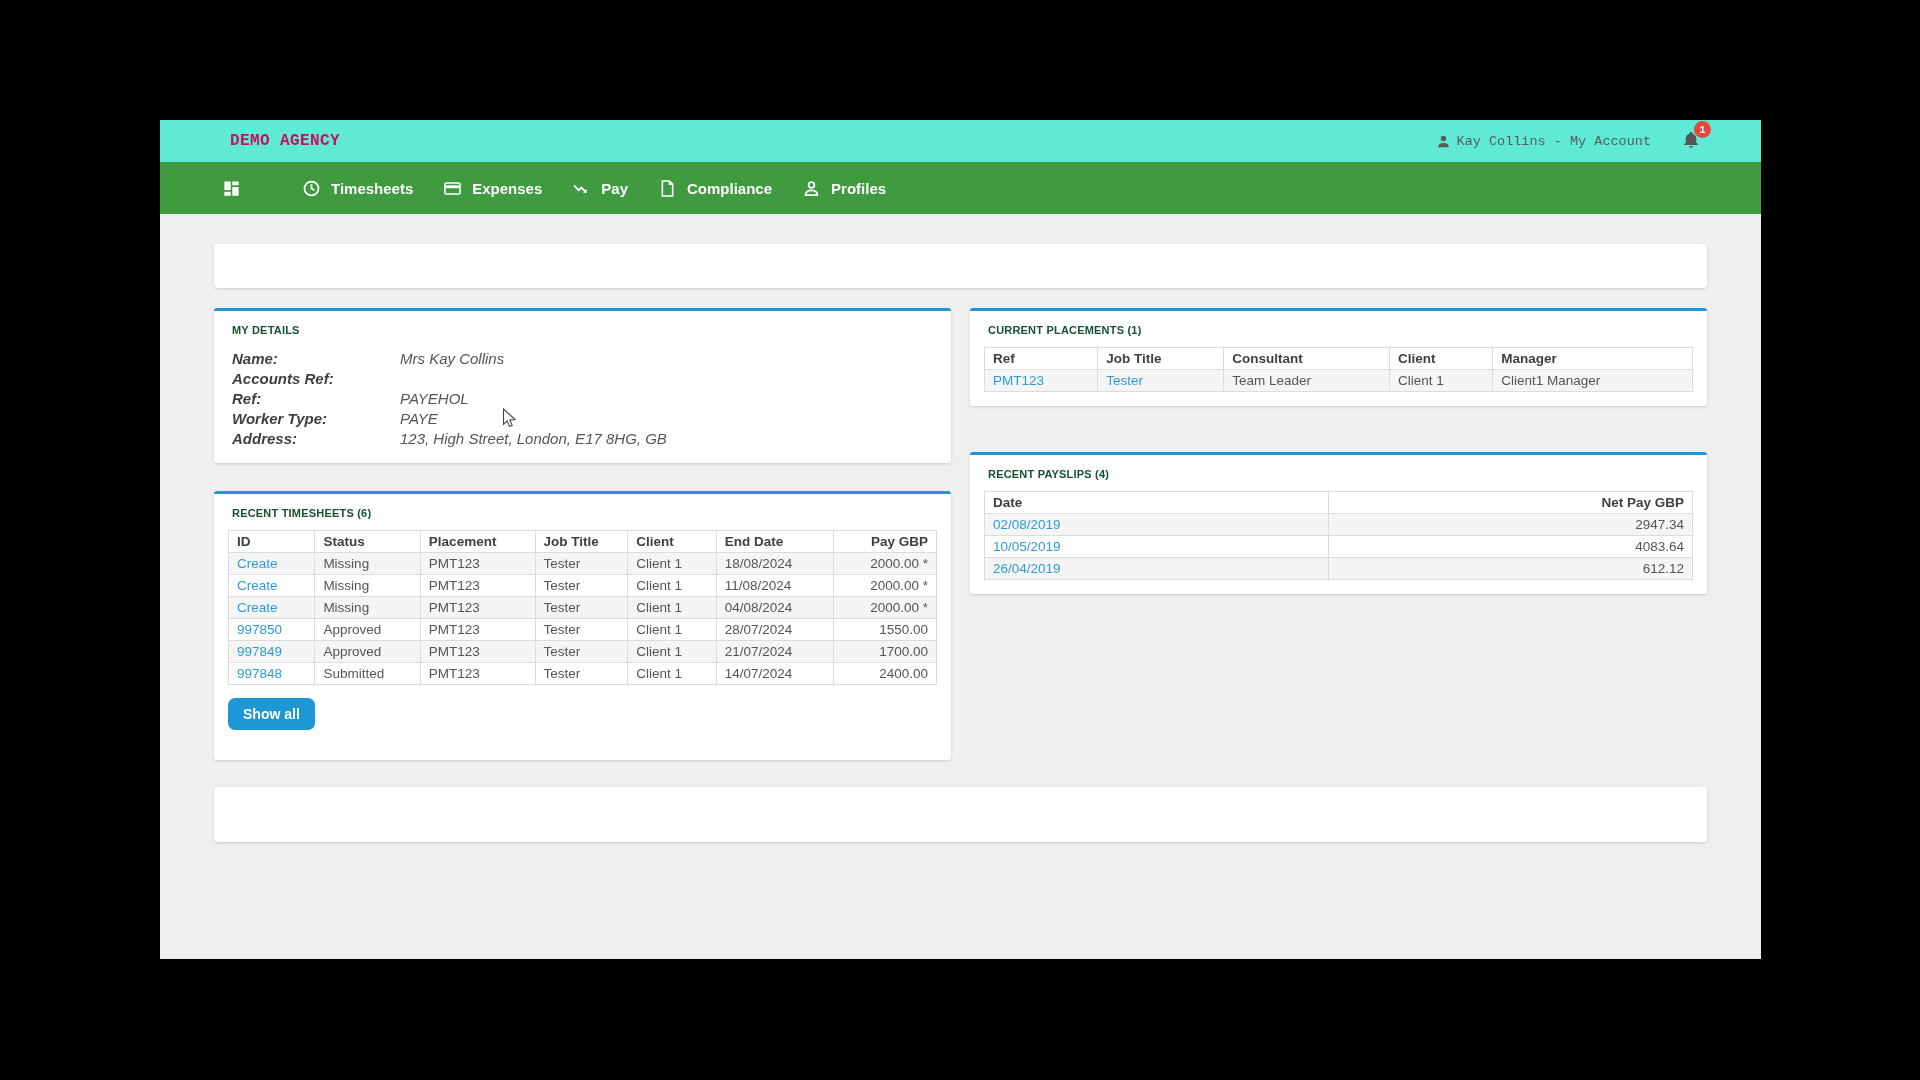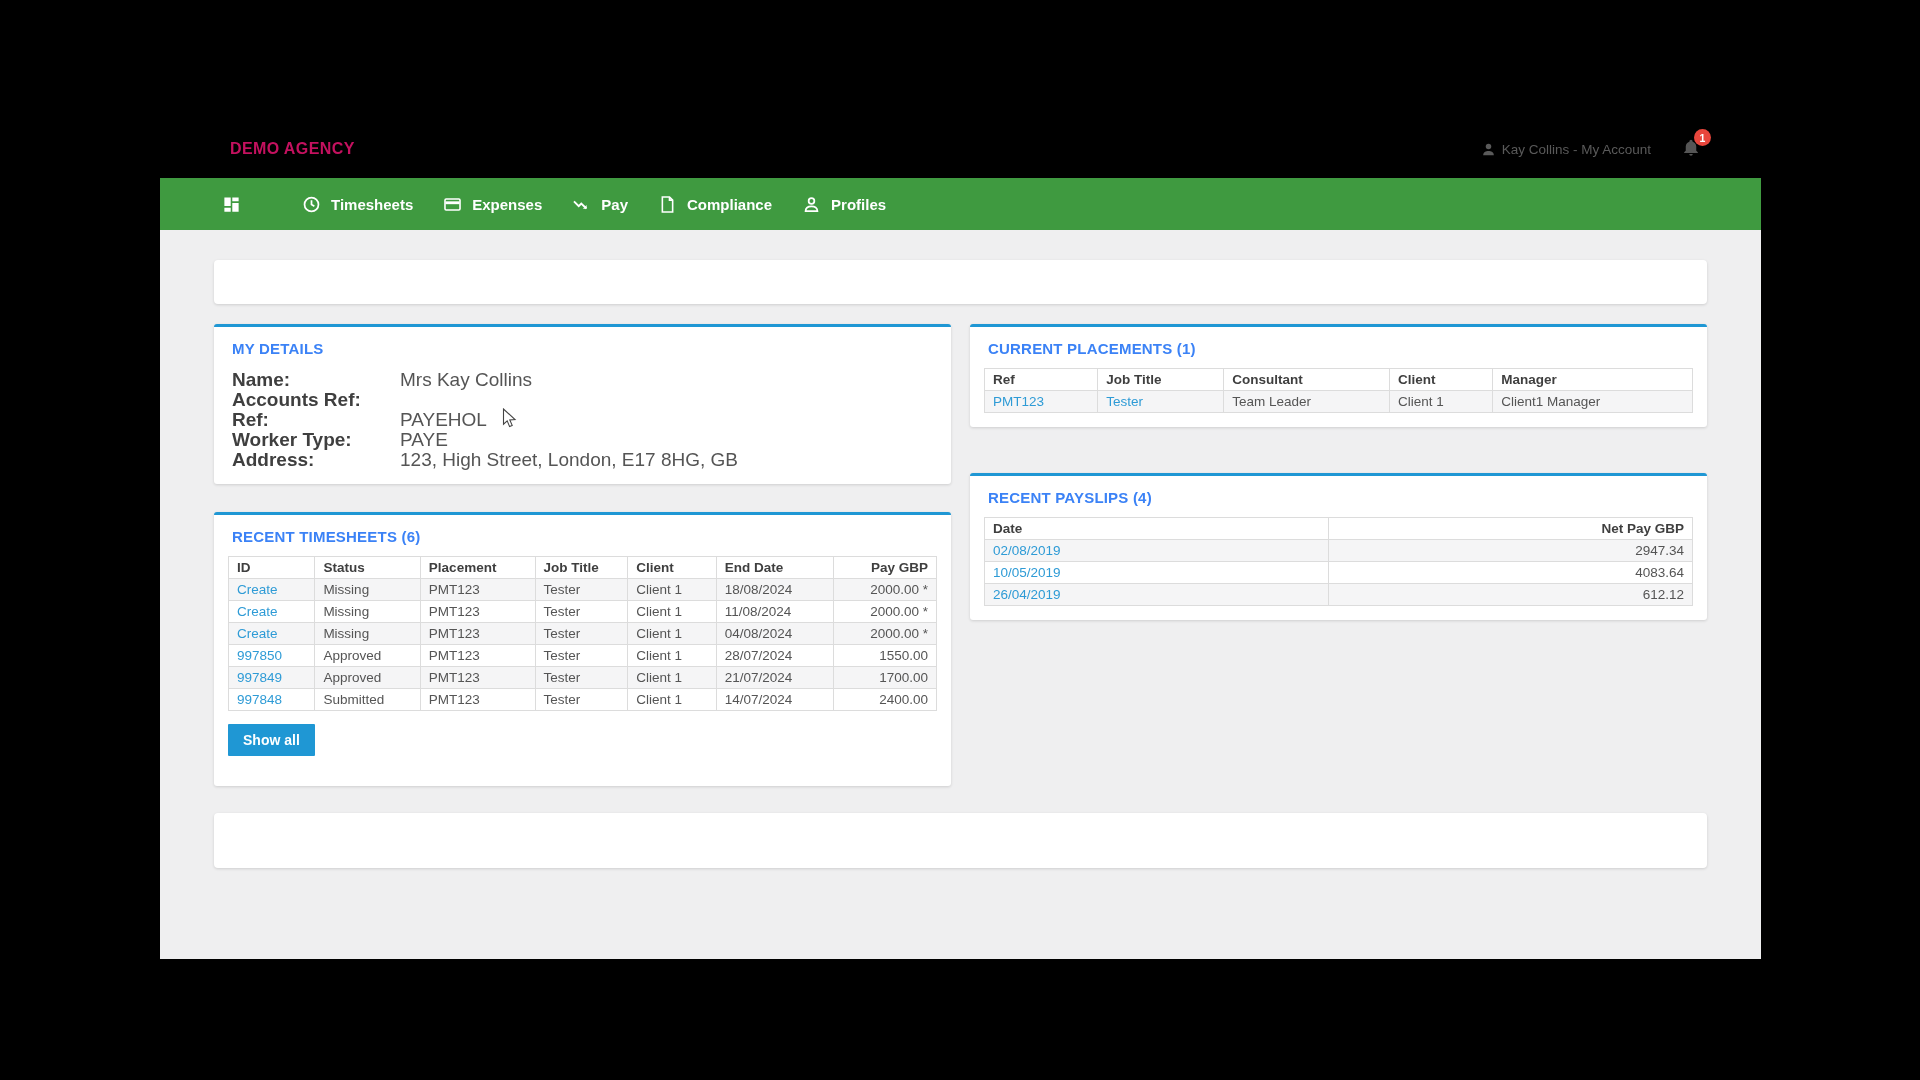--- a/index.html
+++ b/index.html
@@ -1,21 +1,21 @@
 <!DOCTYPE html>
 <html><head>
 <meta charset="utf-8">
 <style>
   * { margin:0; padding:0; box-sizing:border-box; }
   html,body { width:1920px; height:1080px; background:#000; font-family:"Liberation Sans", sans-serif; overflow:hidden; }
 
   .window { position:absolute; left:160px; top:120px; width:1601px; height:839px; background:#efeff0; overflow:hidden; }
 
   
-  .topbar { height:58px; background:#000000; display:flex; align-items:center; justify-content:space-between; padding:0 58px 0 70px; }
+  .topbar { height:42px; background:#5eead4; display:flex; align-items:center; justify-content:space-between; padding:0 58px 0 70px;font-family:Liberation Mono, monospace; }
   .logo { font-size:16px; font-weight:800; letter-spacing:.4px; color:#c4115f; }
   .account { display:flex; align-items:center; gap:30px; }
   .user { display:flex; align-items:center; gap:6px; color:#5a5a5a; font-size:13.5px; cursor:pointer; }
   .user svg { width:15px; height:15px; fill:#5a5a5a; }
   .bell-wrap { position:relative; cursor:pointer; width:22px; height:24px; }
   .bell-wrap svg { width:20px; height:22px; fill:#555; }
   .badge { position:absolute; top:-8px; right:-8px; min-width:17px; height:17px; border-radius:9px; background:#e8463c; color:#fff; font-size:10.5px; font-weight:700; display:flex; align-items:center; justify-content:center; padding:0 3px; }
 
   
   .nav { height:52px; background:#3f9a40; display:flex; align-items:center; padding-left:62px; color:#fff; }
@@ -25,46 +25,46 @@
   .nav-item svg { width:19px; height:19px; }
 
   
   .card { background:#fff; border-radius:4px; box-shadow:0 1px 3px rgba(0,0,0,.14); }
   .card.empty-top { height:44px; margin:30px 54px 0 54px; }
   .card.empty-bottom { height:55px; margin:27px 54px 0 54px; }
   .cols { display:flex; gap:19px; margin:20px 54px 0 54px; align-items:flex-start; }
   .col { flex:1; min-width:0; }
 
   .panel { background:#fff; border-radius:3px; border-top:3px solid #1f97d4; box-shadow:0 1px 3px rgba(0,0,0,.14); padding-bottom:14px; }
-  .panel-title { color:#3b82f6; font-size:15px; font-weight:700; padding:13px 18px 11px 18px; letter-spacing:.2px; }
+  .panel-title { color:#14532d; font-size:11px; font-weight:700; padding:13px 18px 11px 18px; letter-spacing:.2px; }
   .panel.t2 { margin-top:28px; }
   .panel.p2 { margin-top:46px; }
 
   table { border-collapse:collapse; table-layout:fixed; width:calc(100% - 28px); margin:0 14px; font-size:13.5px;border-radius:18px; }
   th, td { border:1px solid #dcdcdc; padding:3px 8px; text-align:left; color:#555; overflow:hidden; white-space:nowrap; height:22px; }
   th { color:#3f3f3f; font-weight:700; background:#fff; }
   tbody tr:nth-child(odd) td { background:#f5f5f6; }
   th.num, td.num { text-align:right; }
   a.link { color:#2e9bd6; text-decoration:none; cursor:pointer; }
 
   #timesheets-table th:nth-child(1){width:12.2%} #timesheets-table th:nth-child(2){width:14.9%}
   #timesheets-table th:nth-child(3){width:16.2%} #timesheets-table th:nth-child(4){width:13.1%}
   #timesheets-table th:nth-child(5){width:12.5%} #timesheets-table th:nth-child(6){width:16.6%}
   #timesheets-table th:nth-child(7){width:14.5%}
   #placements-table th:nth-child(1){width:16%}  #placements-table th:nth-child(2){width:17.8%}
   #placements-table th:nth-child(3){width:23.4%} #placements-table th:nth-child(4){width:14.6%}
   #placements-table th:nth-child(5){width:28.2%}
   #payslips-table th:nth-child(1){width:48.6%} #payslips-table th:nth-child(2){width:51.4%}
 
   .fields { padding:2px 18px 0 18px; }
-  .field-row { display:flex; min-height:20px; line-height:20px; font-size:19px; }
+  .field-row { display:flex; min-height:20px; line-height:20px; font-size:15px;font-style:italic; }
   .flabel { width:168px; font-weight:700; color:#3f3f3f; flex:none; }
   .fvalue { color:#555; }
 
-  .btn { display:inline-block; margin:13px 0 16px 14px; background:#1f97d4; color:#fff; font-size:14px; font-weight:700; padding:8px 15px; border:none; border-radius:1px; cursor:pointer; font-family:"Liberation Sans", sans-serif; }
+  .btn { display:inline-block; margin:13px 0 16px 14px; background:#1f97d4; color:#fff; font-size:14px; font-weight:700; padding:8px 15px; border:none; border-radius:7px; cursor:pointer; font-family:"Liberation Sans", sans-serif; }
   .footnote { text-align:right; font-size:13px; color:#555; padding:8px 14px 0 0; }
 
   .cursor { position:absolute; left:502px; top:408px; z-index:99; pointer-events:none; }
 </style>
 </head>
 <body>
 
 <div class="window">
 
   <div class="topbar">

